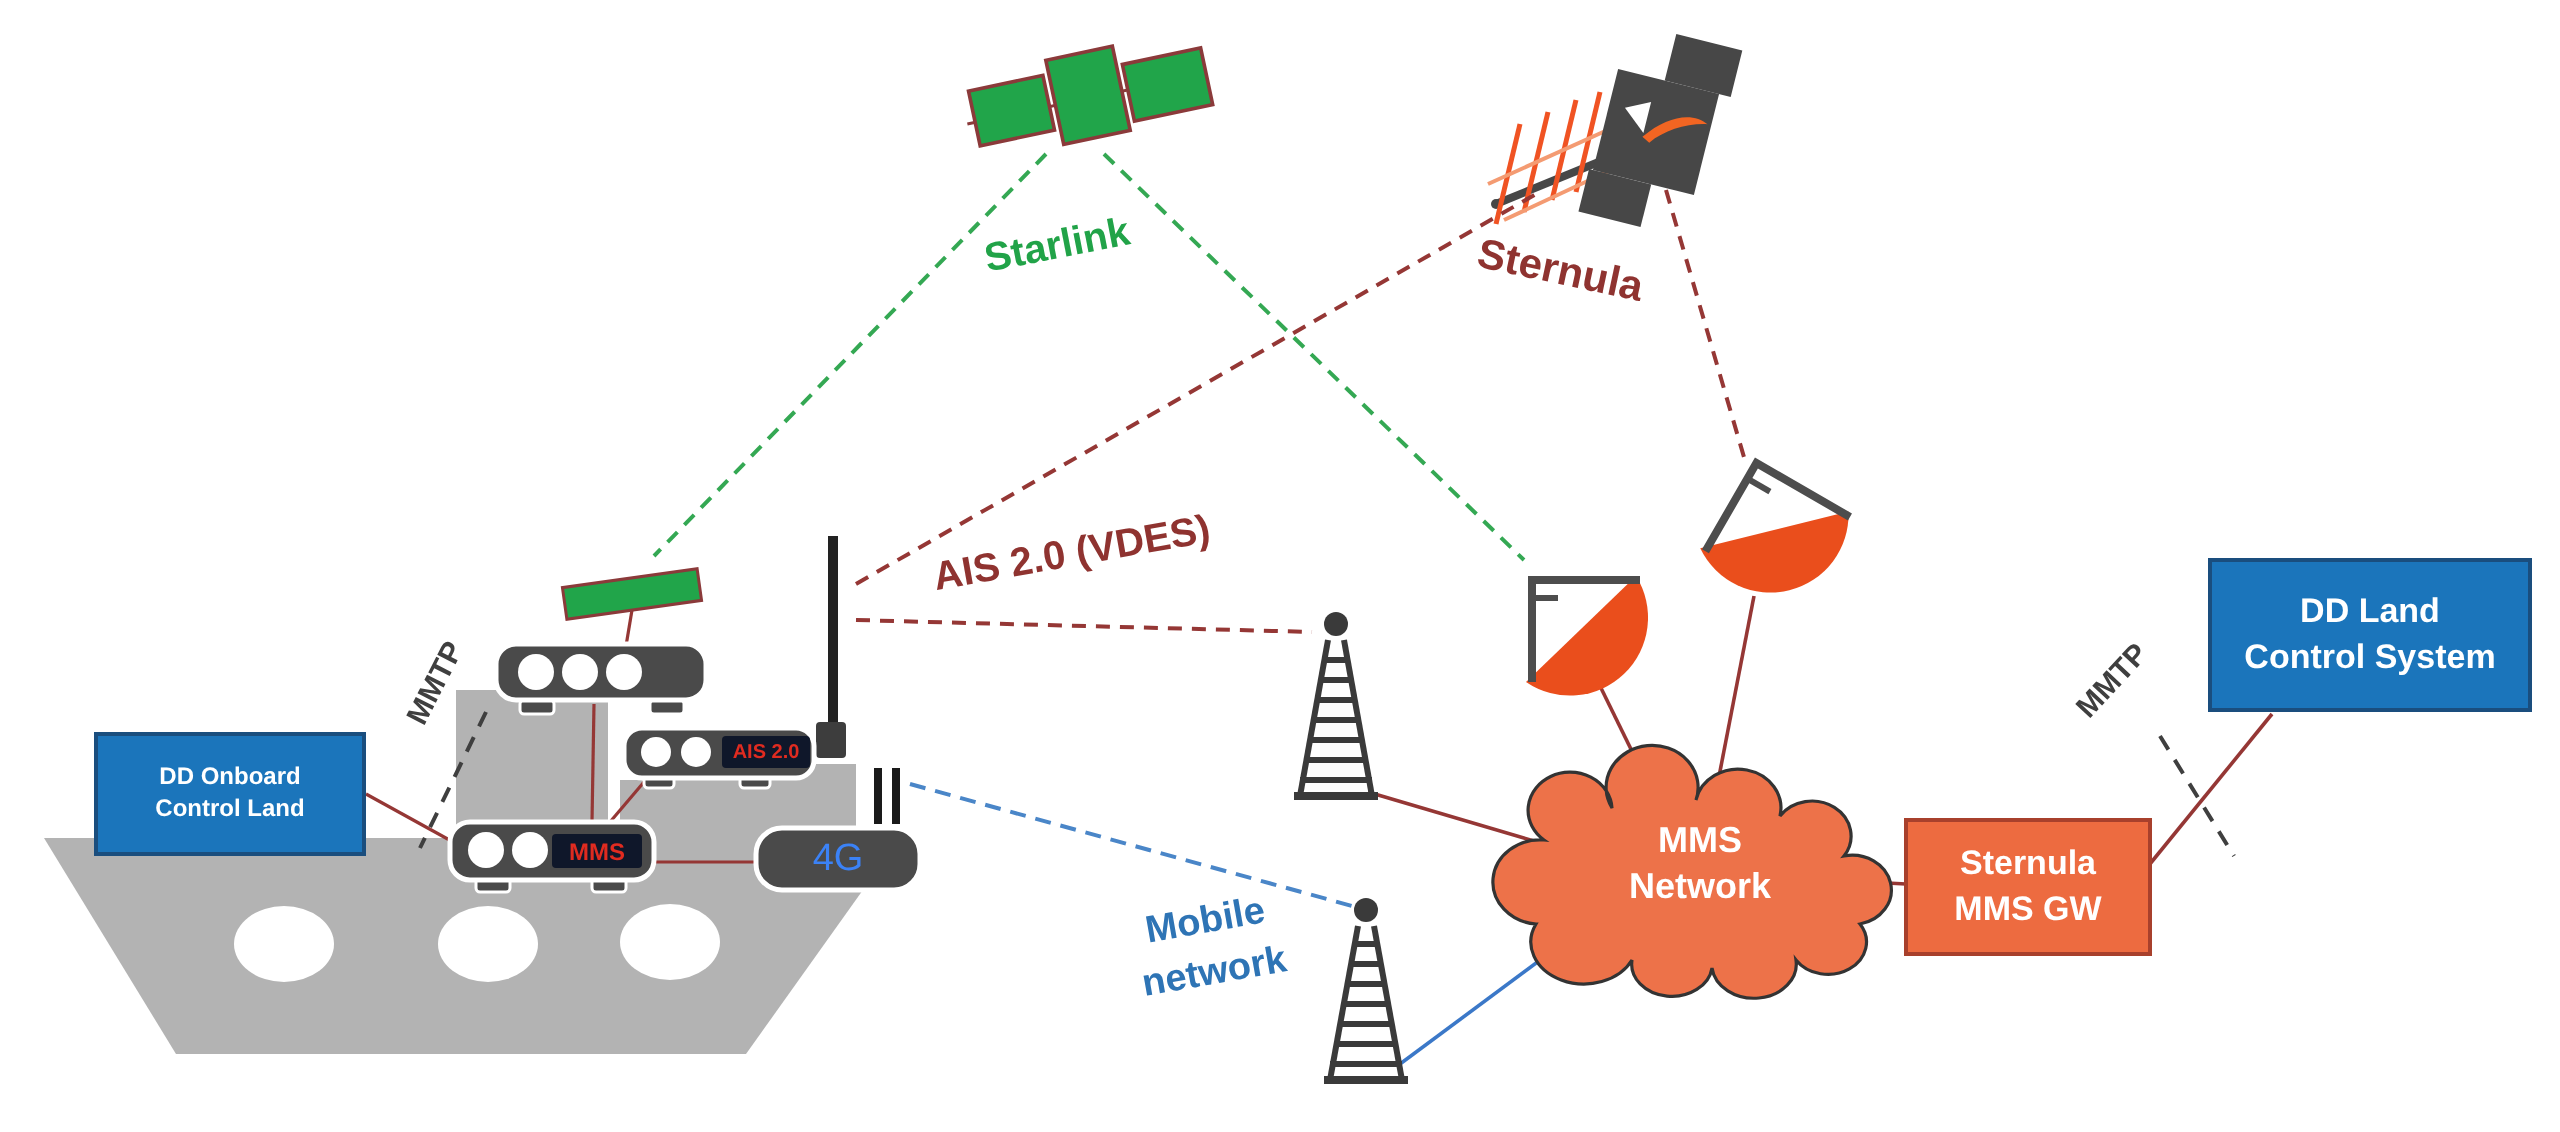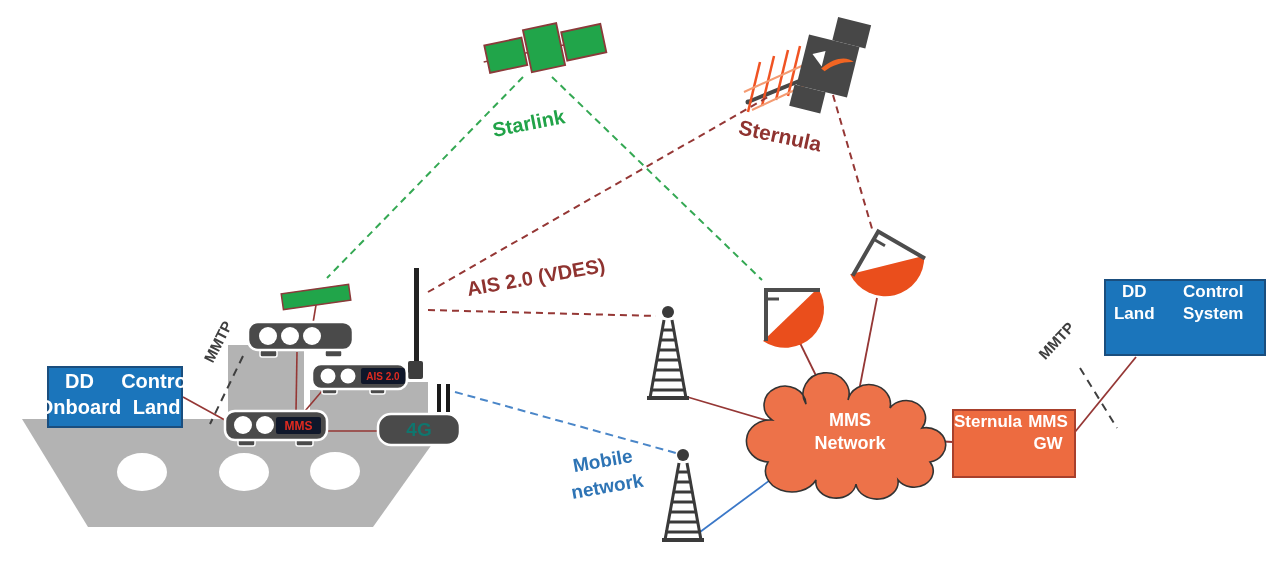--- a/index.html
+++ b/index.html
@@ -3,36 +3,36 @@
 <meta charset="utf-8">
 <style>
   html,body{margin:0;padding:0;background:#fff;}
   #canvas{
     position:relative;width:1280px;height:566px;background:#ffffff;overflow:hidden;
     font-family:"Liberation Sans",sans-serif;
   }
   #canvas svg{position:absolute;left:0;top:0;}
   .abs{position:absolute;box-sizing:border-box;}
   .node-box{
-    display:flex;flex-direction:row;justify-content:center;
+    display:flex;flex-direction:column;justify-content:center;
     color:#fff;font-weight:bold;text-align:center;line-height:1.32;
   }
-  .blue-box{background:#1B75BB;border:2px solid #1A4E7E;font-size:20px;}
+  .blue-box{background:#1B75BB;border:2px solid #1A4E7E;font-size:12px;}
   .orange-box{background:#ED6B40;border:2px solid #A8402C;font-size:17px;}
   .cloud-text{color:#fff;font-weight:bold;font-size:18px;text-align:center;line-height:1.28;}
   .rot-label{white-space:nowrap;font-weight:bold;}
   .lab-green{color:#21A348;font-size:20px;transform:rotate(-11deg);font-weight:600;}
   .lab-darkred{color:#8F3330;font-size:20px;font-weight:600;}
   .lab-blue{color:#2E74B5;font-size:19px;font-weight:600;text-align:center;line-height:1.35;transform:rotate(-10deg);}
   .lab-mmtp{color:#3f3f3f;font-size:15px;font-weight:600;}
   .device-label{
     background:#0f172a;color:#E02B20;font-weight:bold;display:flex;align-items:center;justify-content:center;
     border-radius:2px;
   }
-  .fourg-label{color:#0f766e;font-weight:bold;font-size:19px;display:flex;align-items:center;justify-content:center;}
+  .fourg-label{color:#3b82f6;font-weight:normal;font-size:19px;display:flex;align-items:center;justify-content:center;}
 </style>
 </head>
 <body>
 
 <div id="canvas">
 
 <svg width="1280" height="566" viewBox="0 0 1280 566">
 
   <g>
     <polygon points="22,419 450,419 373,527 88,527" fill="#B3B3B3"></polygon>

